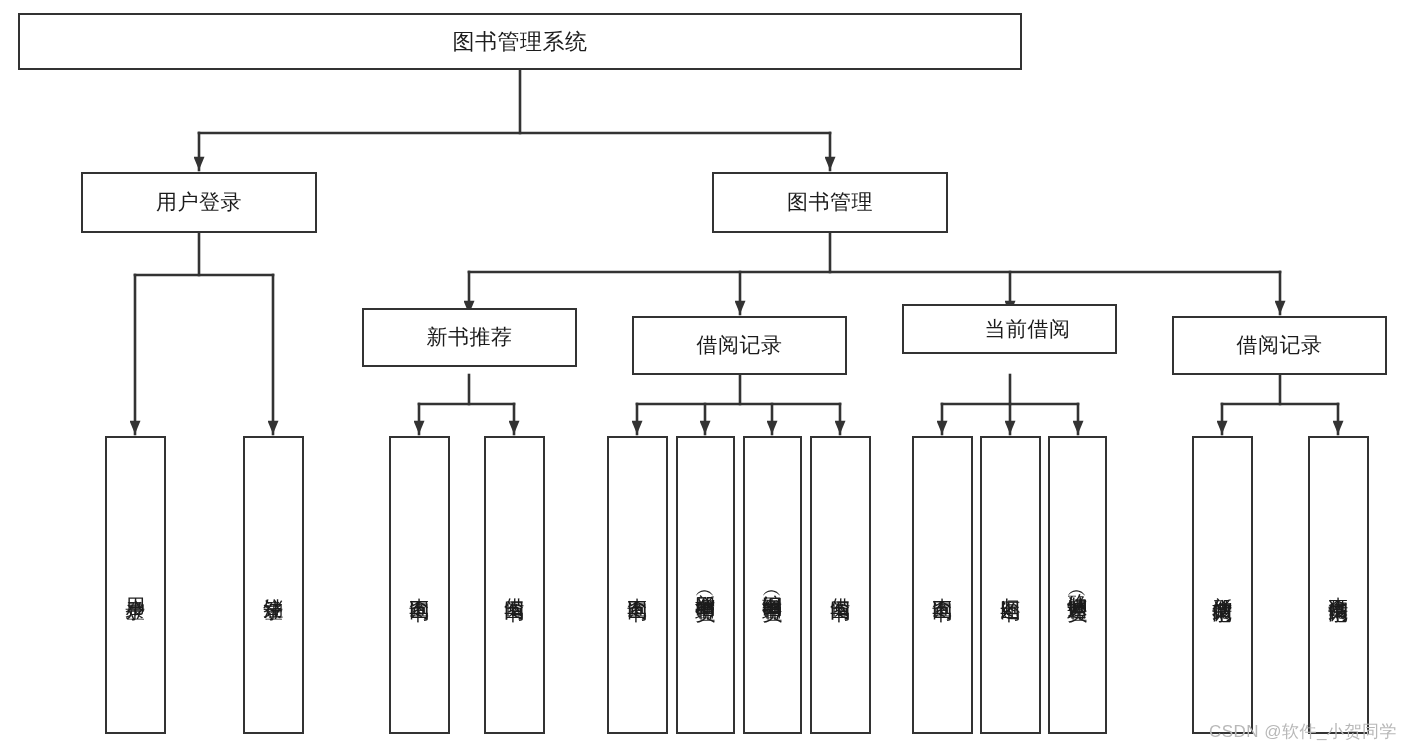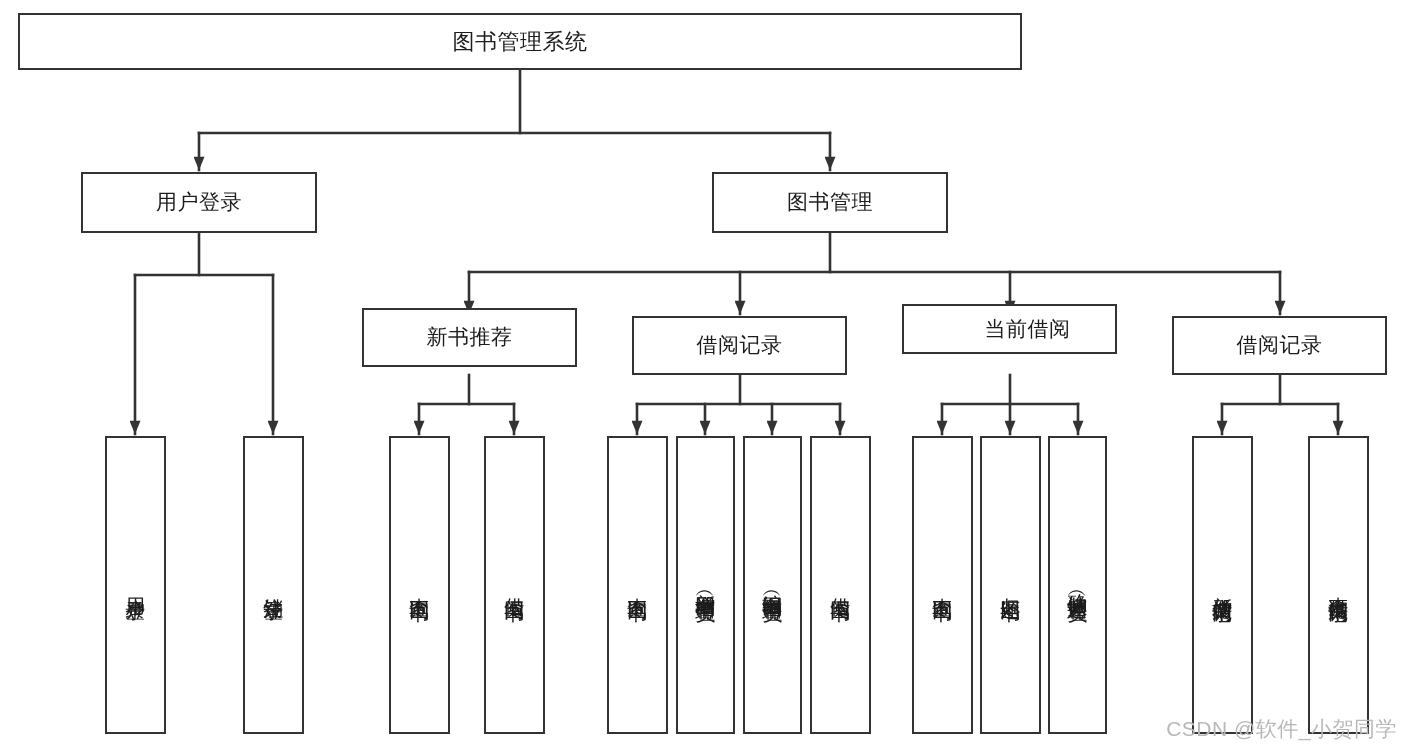--- a/index.html
+++ b/index.html
@@ -55,21 +55,21 @@
     line-height: 1.22;
     letter-spacing: 1.5px;
     white-space: normal;
     max-height: 100%;
   }
   .node.root .label { font-size: 22px; }
   .watermark {
     position: absolute;
     right: 8px;
     bottom: 4px;
-    font-size: 21px;
+    font-size: 17px;
     color: #b8b8b8;
     letter-spacing: 0.5px;
     white-space: nowrap;
     user-select: none;
   }
 </style>
 </head>
 <body>
 
 <div id="canvas">

